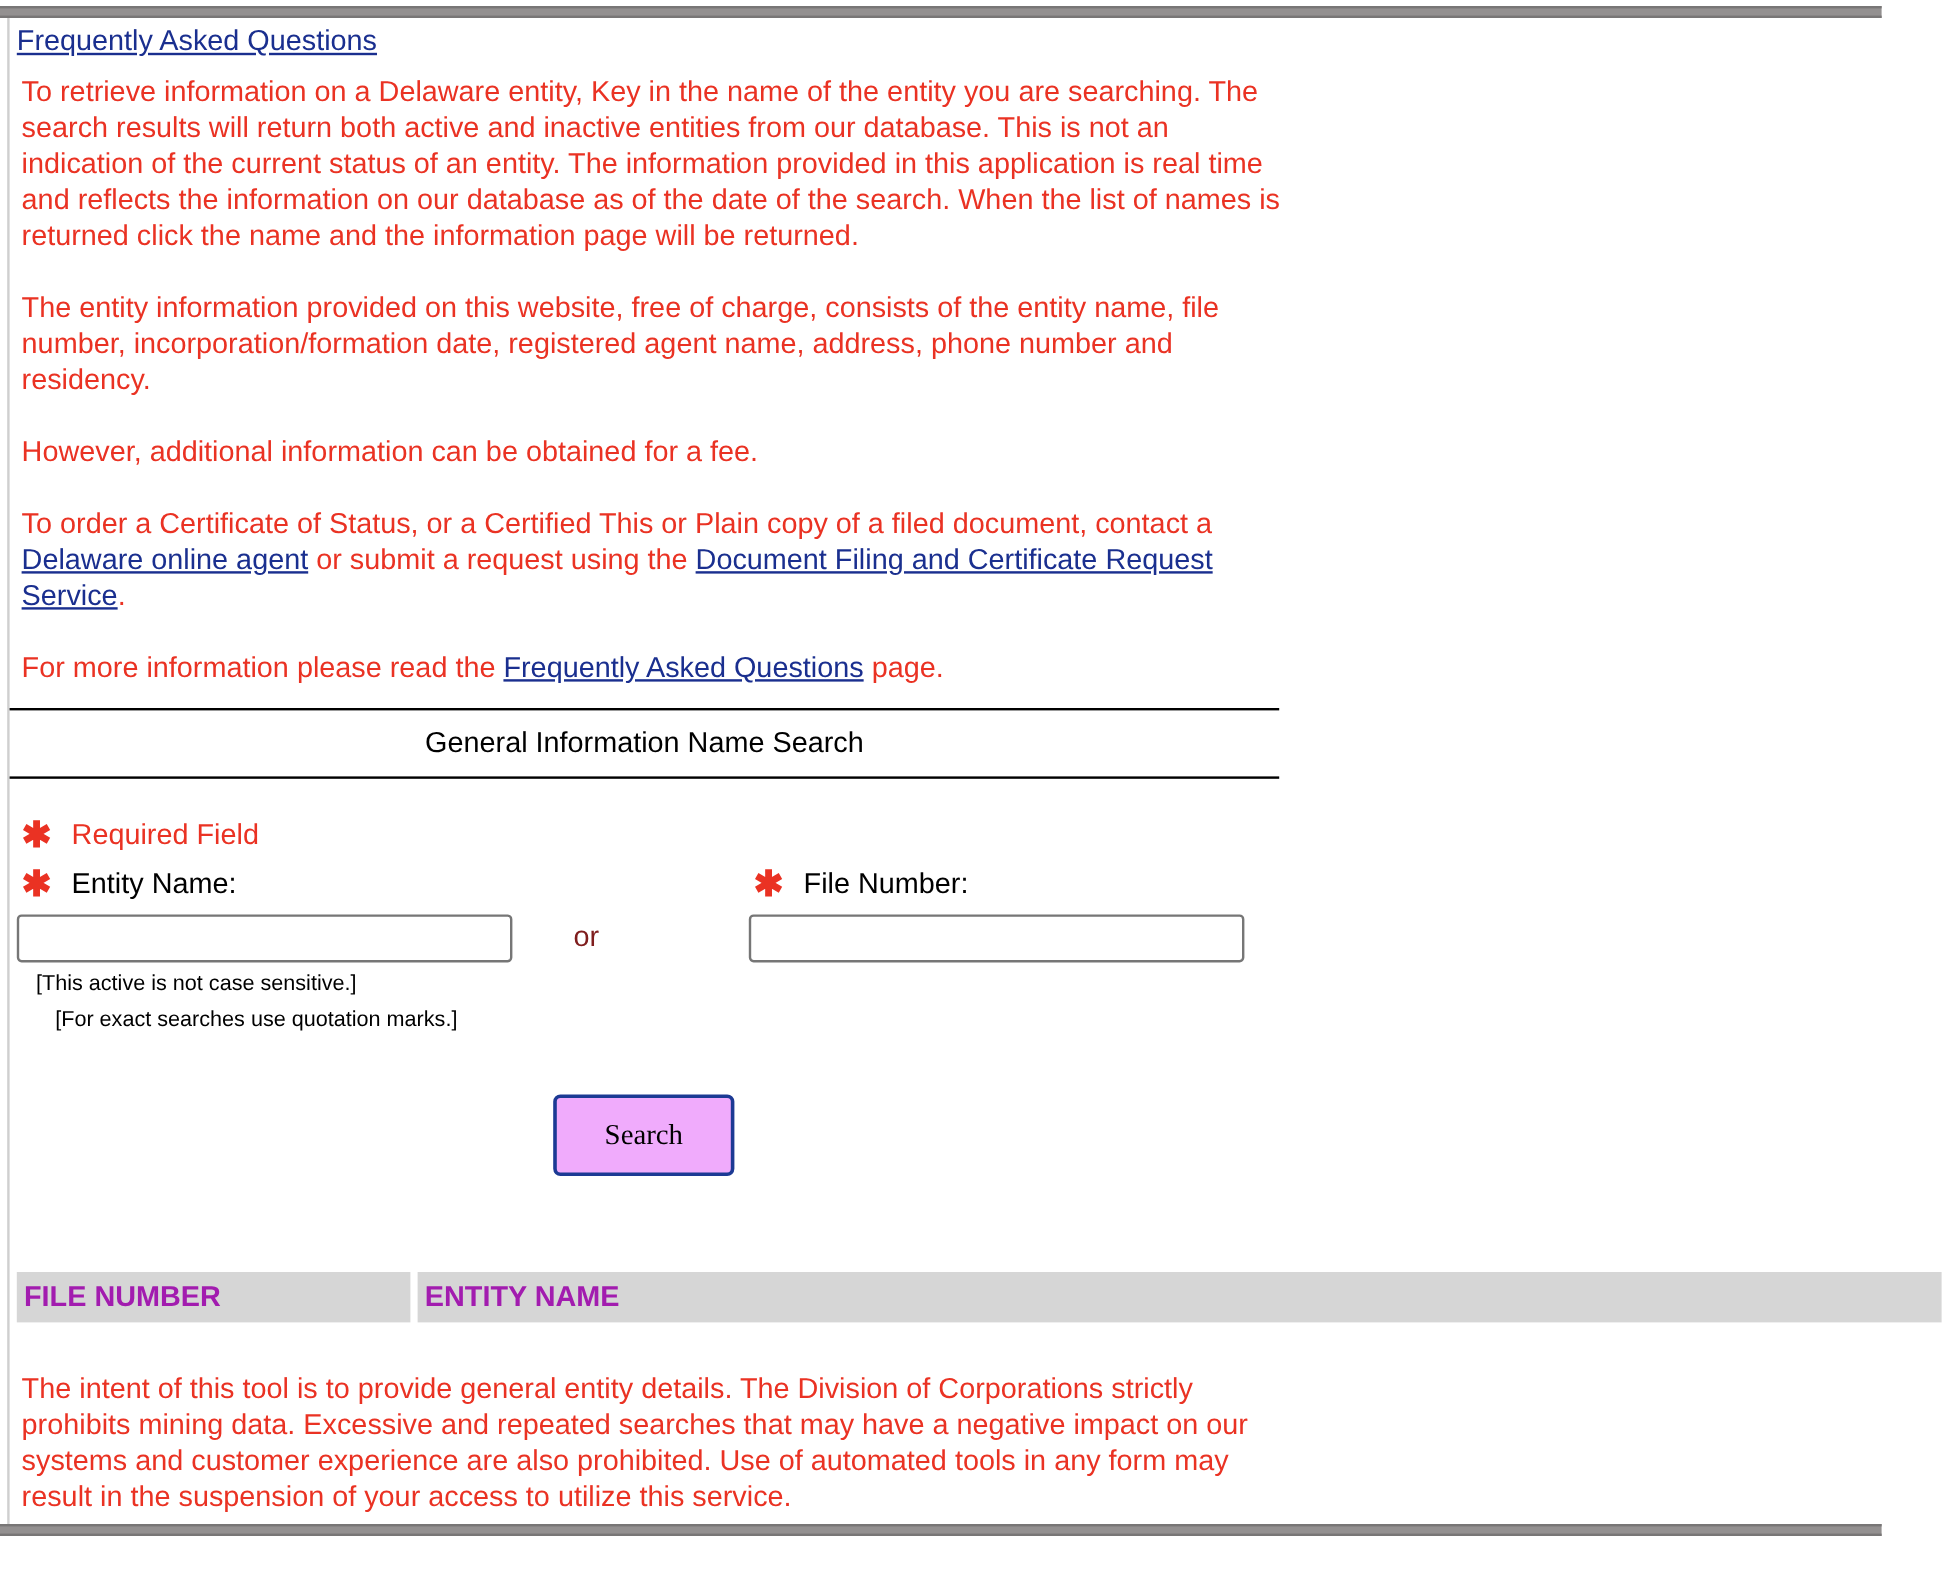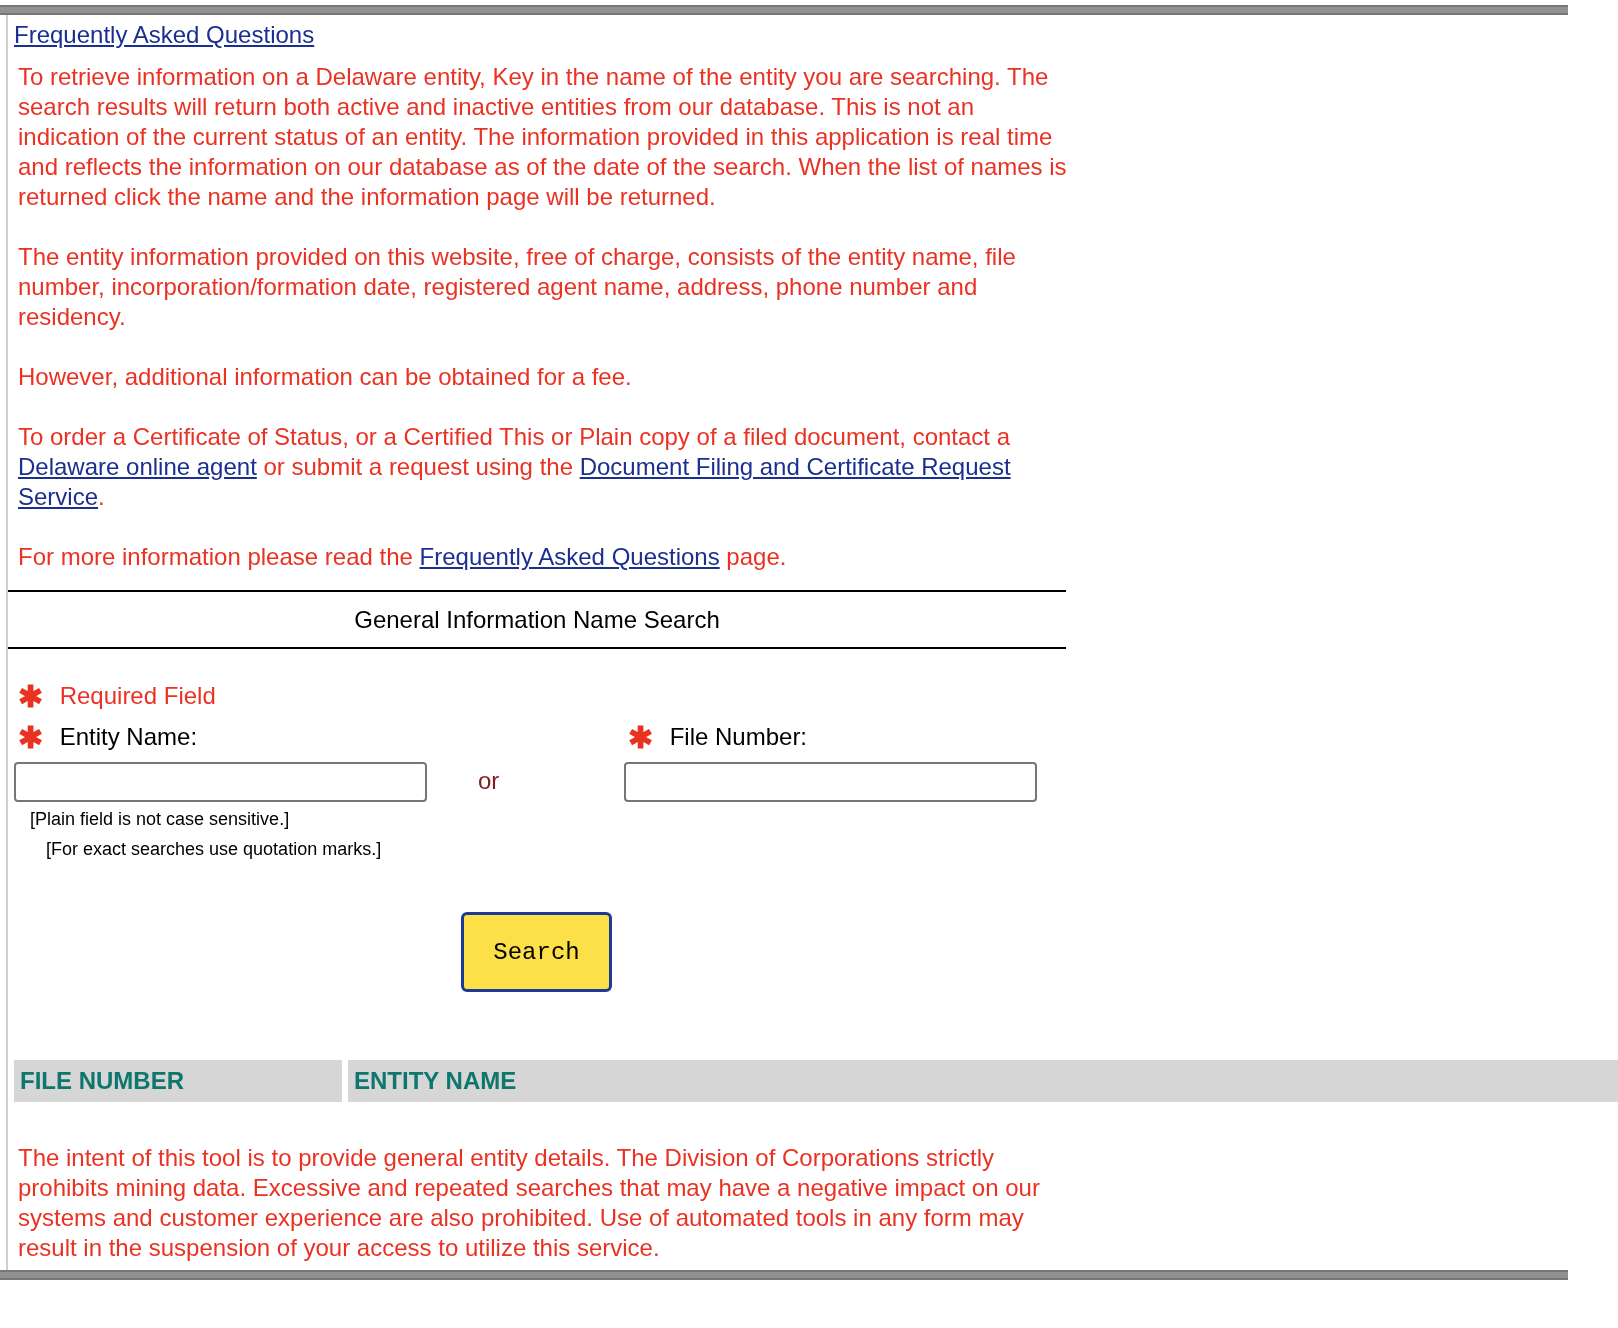--- a/index.html
+++ b/index.html
@@ -35,27 +35,27 @@
   .label-red { color: #ea3223; }
   .label-black { color: #000; }
   .input {
     position: absolute; height: 40px; width: 413px; box-sizing: border-box;
     border: 2px solid #767676; border-radius: 4px; background: #fff;
     font-size: 20px; padding: 0 8px; font-family: "Liberation Sans", sans-serif;
   }
   .or { position: absolute; left: 434px; top: 766px; font-size: 24px; color: #7f1d1d; line-height: 30px; margin-left: 44px; }
   .hint { position: absolute; left: 30px; font-size: 18px; color: #000; line-height: 24px; }
   .search-btn {
-    position: absolute; left: 461px; top: 912px; width: 151px; height: 80px; box-sizing: border-box;
-    border: 3px solid #1c3a94; border-radius: 6px; background: #fde047; font-size: 24px; color: #000;
-    font-family: Liberation Mono, monospace; cursor: pointer;
+    position: absolute; left: 461px; top: 912px; width: 151px; height: 68px; box-sizing: border-box;
+    border: 3px solid #1c3a94; border-radius: 6px; background: #f0abfc; font-size: 24px; color: #000;
+    font-family: Liberation Serif, serif; cursor: pointer;
   }
   .th {
     position: absolute; top: 1060px; height: 42px; background: #d6d6d6;
-    font-size: 24px; font-weight: bold; color: #0f766e; line-height: 42px; padding-left: 6px; box-sizing: border-box;
+    font-size: 24px; font-weight: bold; color: #a21caf; line-height: 42px; padding-left: 6px; box-sizing: border-box;
   }
 </style>
 </head>
 <body>
 
 <div class="top-bar"></div>
 <div class="left-rule"></div>
 
 <div class="content">
   <a class="link faq-top">Frequently Asked Questions</a>
@@ -97,21 +97,21 @@
 
 <div class="label label-black" style="left:628px; top:722px;">
   <span class="star">✱</span>
   <span style="margin-left:5px;">File Number:</span>
 </div>
 
 <input class="input" type="text" style="left: 14px; top: 762px;" value="">
 <div class="or">or</div>
 <input class="input" type="text" style="left: 624px; top: 762px;" value="">
 
-<div class="hint" style="top:807px;">[Plain field is not case sensitive.]</div>
+<div class="hint" style="top:807px;">[This active is not case sensitive.]</div>
 <div class="hint" style="top:837px;margin-left:16px;">[For exact searches use quotation marks.]</div>
 
 <button class="search-btn">Search</button>
 
 <div class="th" style="left:14px; width:328px;">FILE NUMBER</div>
 <div class="th" style="left:348px; width:1454px;">ENTITY NAME</div>
 
 <div class="para" style="top:1143px; width:1060px;">
   <p class="red">The intent of this tool is to provide general entity details. The Division of Corporations strictly prohibits mining data. Excessive and repeated searches that may have a negative impact on our systems and customer experience are also prohibited. Use of automated tools in any form may result in the suspension of your access to utilize this service.</p>
 </div>

